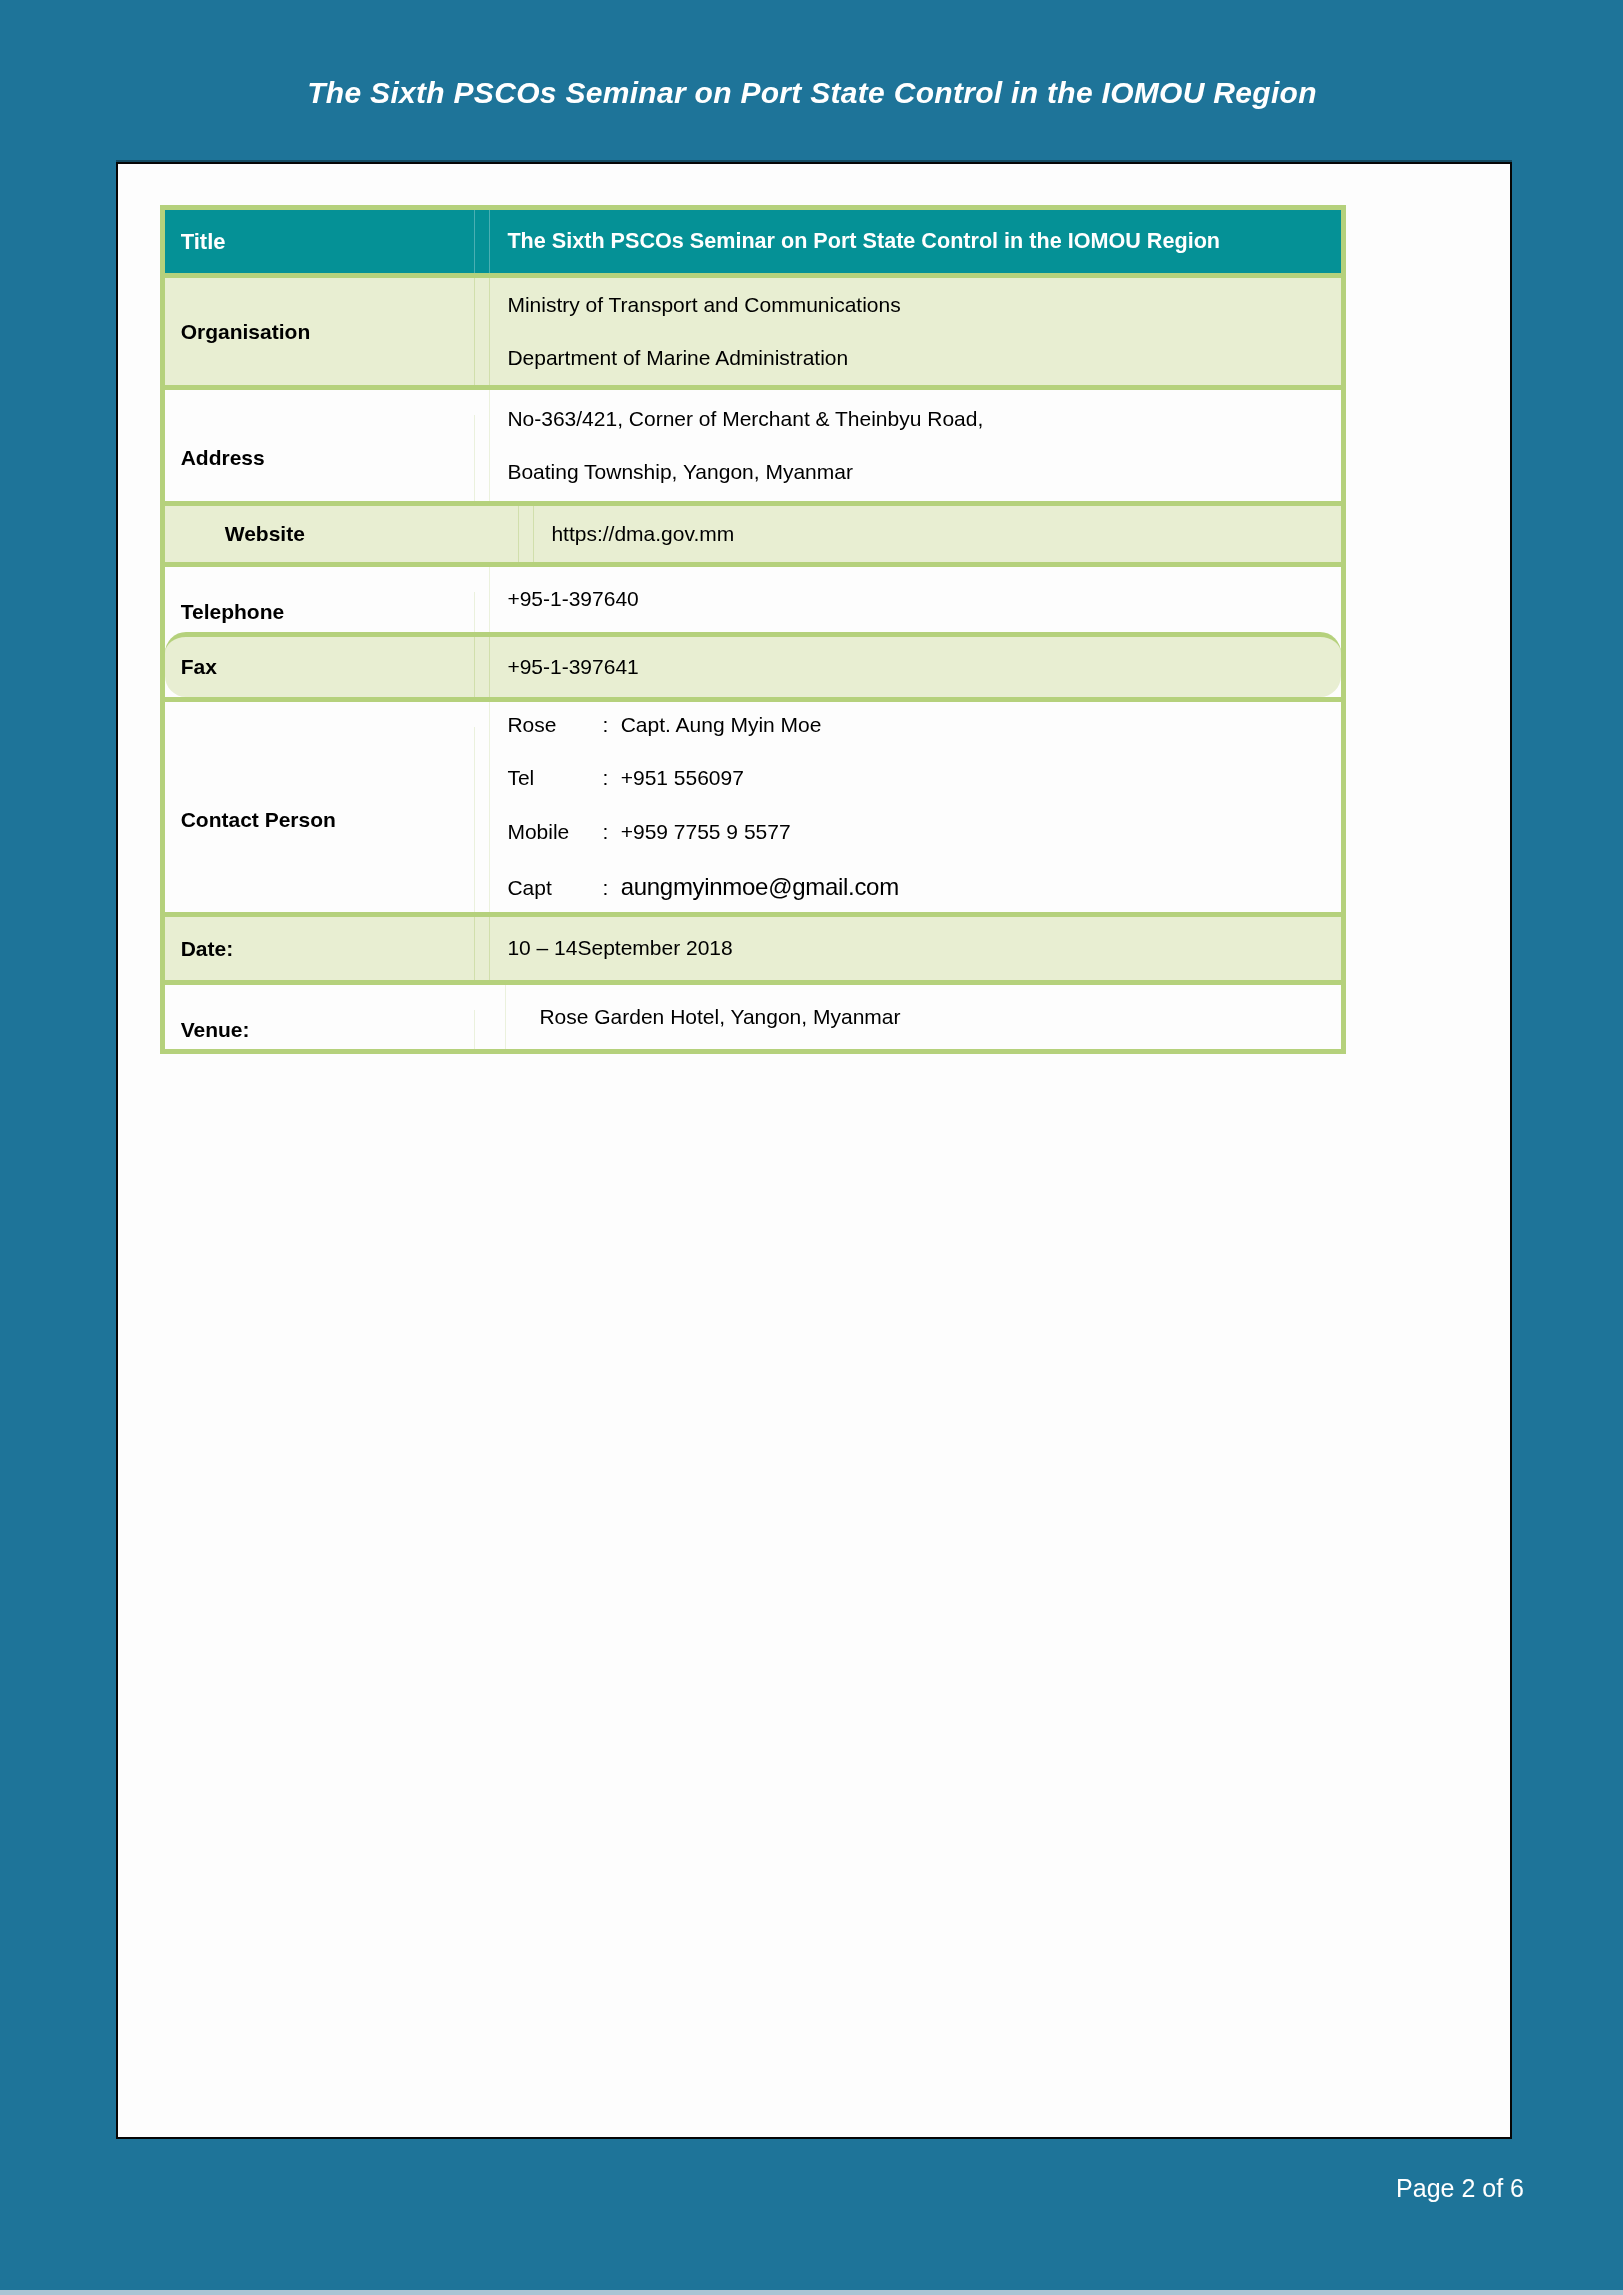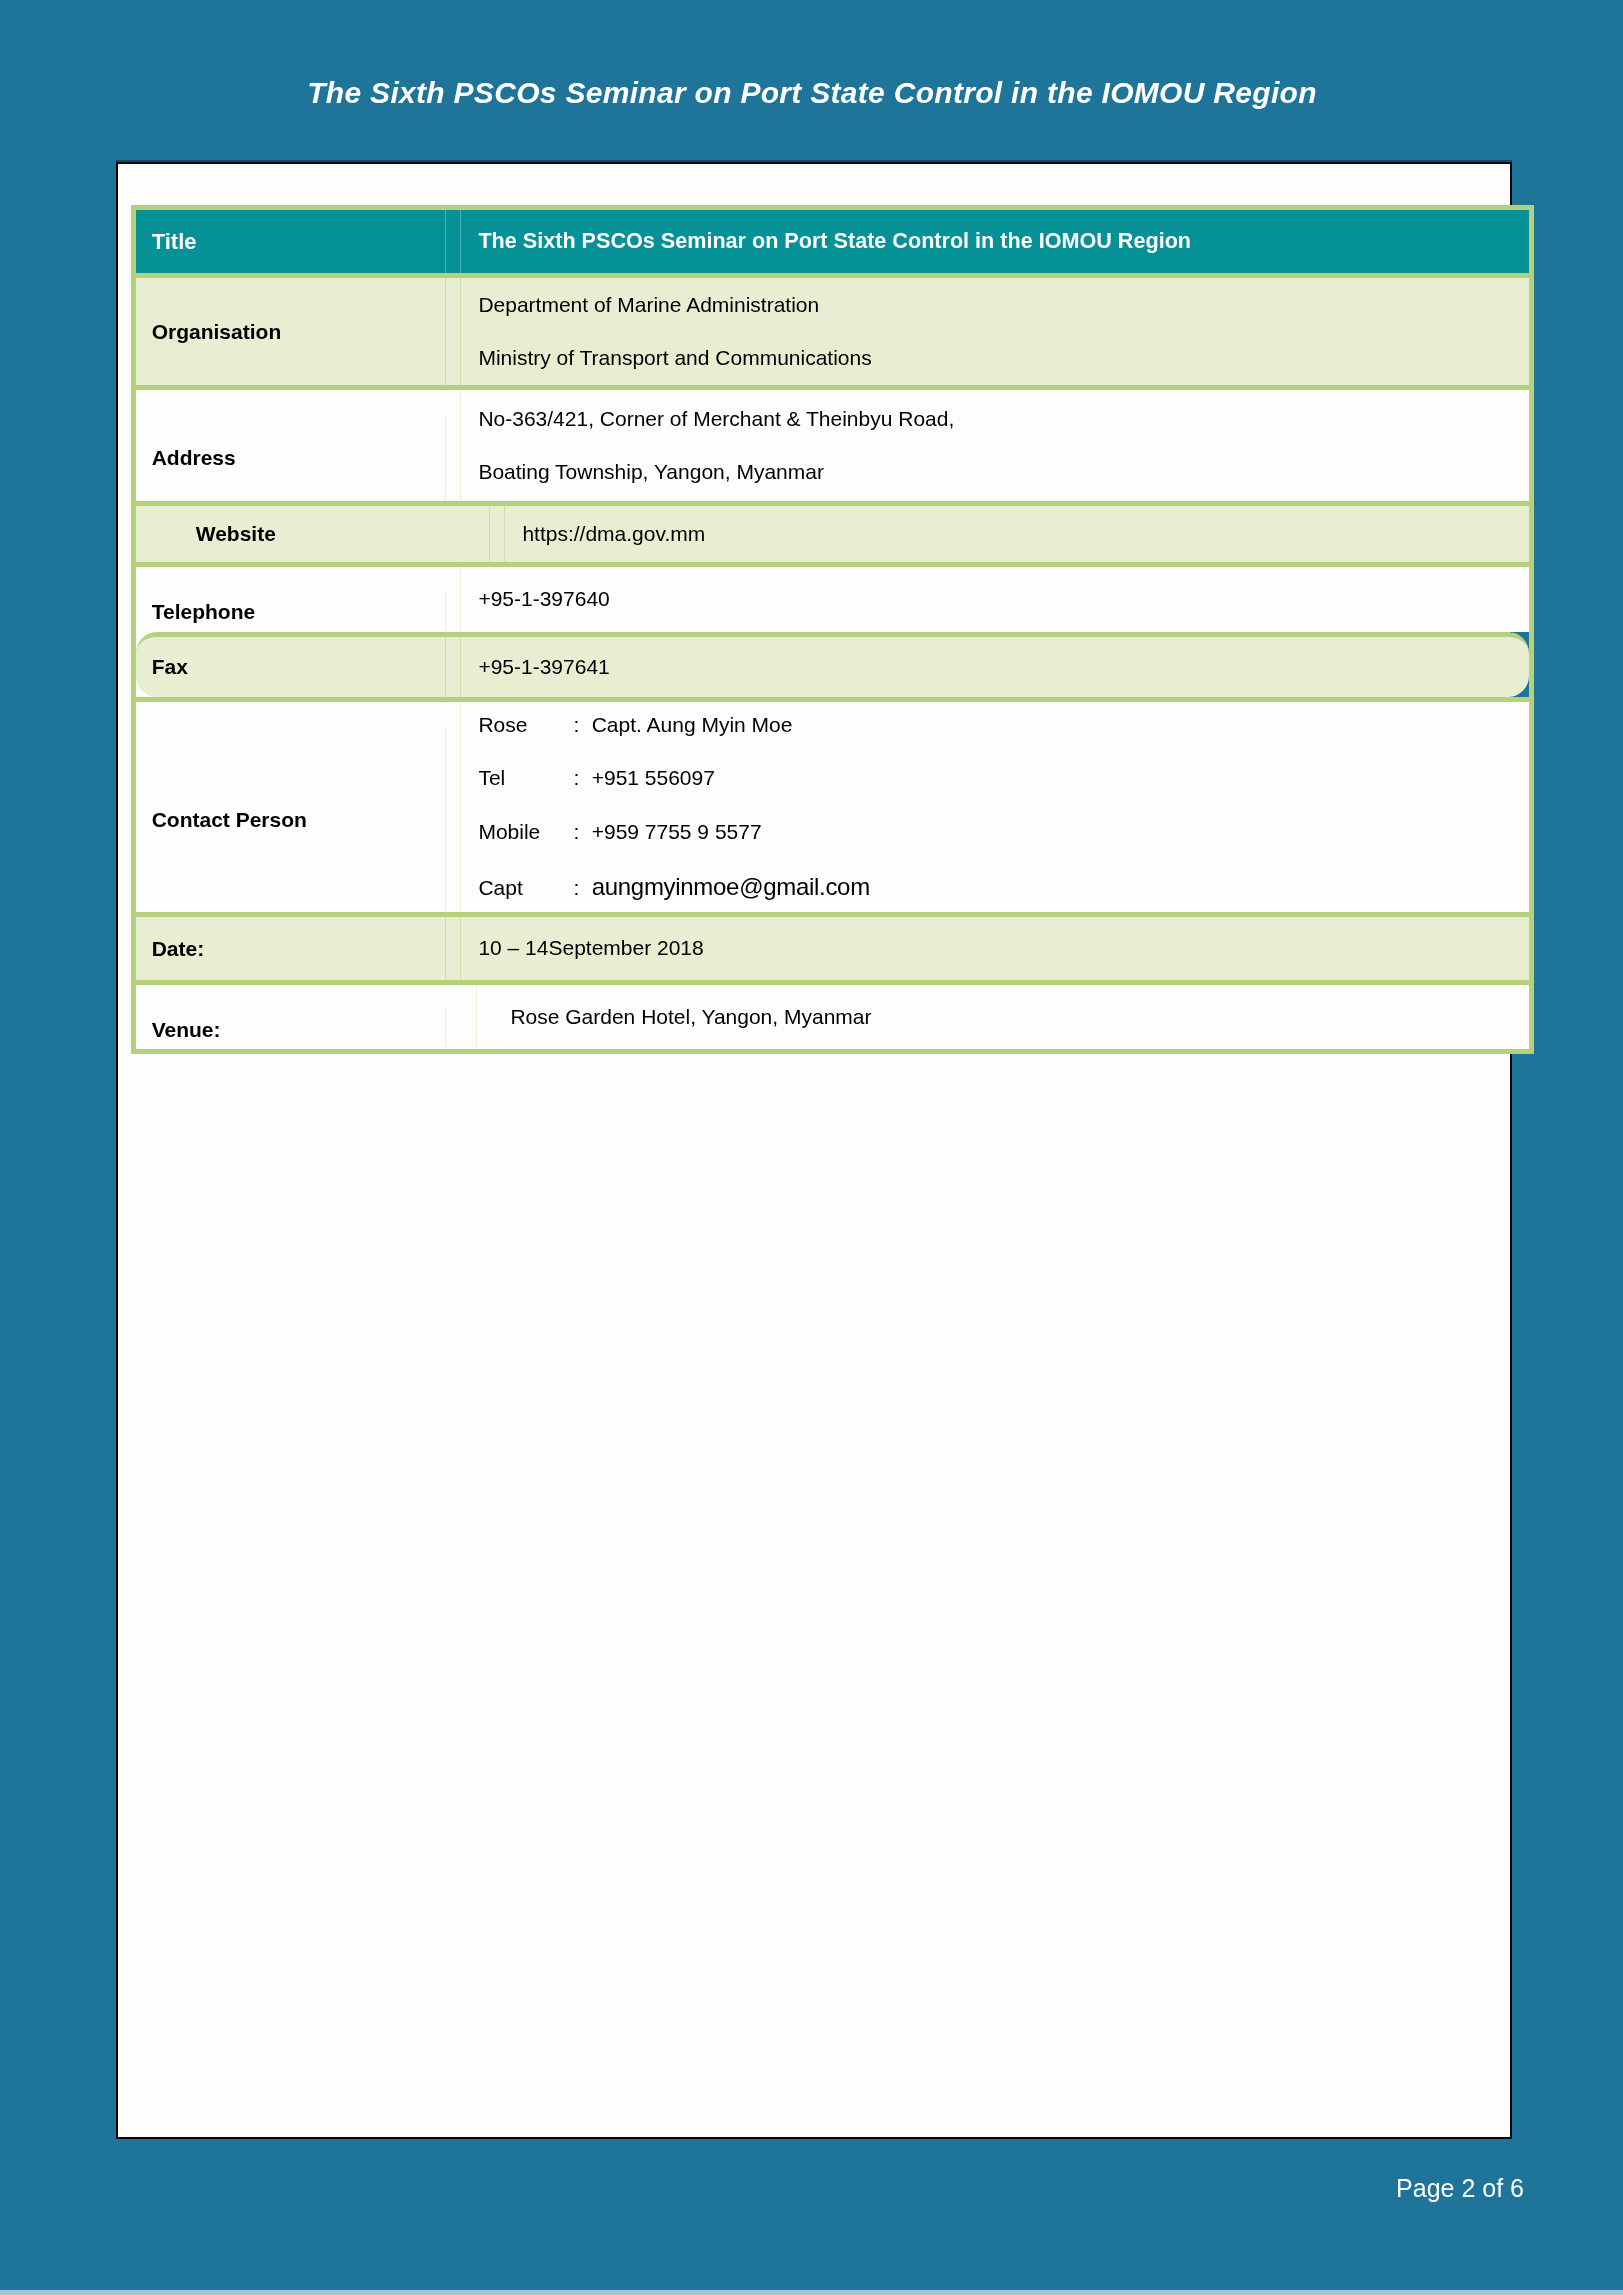--- a/index.html
+++ b/index.html
@@ -38,23 +38,23 @@
     height: 1977px;
     box-sizing: border-box;
     background: #fdfdfd;
     border: 2.6px solid #060606;
     box-shadow: 0 -2px 0 rgba(0,0,0,0.35);
   }
 
   
   .info-table {
     position: absolute;
-    left: 13px;
+    left: 42px;
     top: 41px;
-    width: 1403px;
+    width: 1186px;
     box-sizing: border-box;
     border: 5.2px solid #b5d17c;
   }
   .t-row {
     display: flex;
     align-items: stretch;
     border-top: 5.2px solid #b5d17c;
   }
   .t-row:first-child { border-top: none; }
 
@@ -149,22 +149,22 @@
       <div class="cell-gap"></div>
       <div class="cell-value">
         <div class="line">The Sixth PSCOs Seminar on Port State Control in the IOMOU Region</div>
       </div>
     </div>
 
     <div class="t-row row-green r-org">
       <div class="cell-label">Organisation</div>
       <div class="cell-gap"></div>
       <div class="cell-value">
+        <div class="line">Ministry of Transport and Communications</div>
         <div class="line">Department of Marine Administration</div>
-        <div class="line">Ministry of Transport and Communications</div>
       </div>
     </div>
 
     <div class="t-row row-white r-address">
       <div class="cell-label">Address</div>
       <div class="cell-gap"></div>
       <div class="cell-value">
         <div class="line">No-363/421, Corner of Merchant &amp; Theinbyu Road,</div>
         <div class="line">Boating Township, Yangon, Myanmar</div>
       </div>

